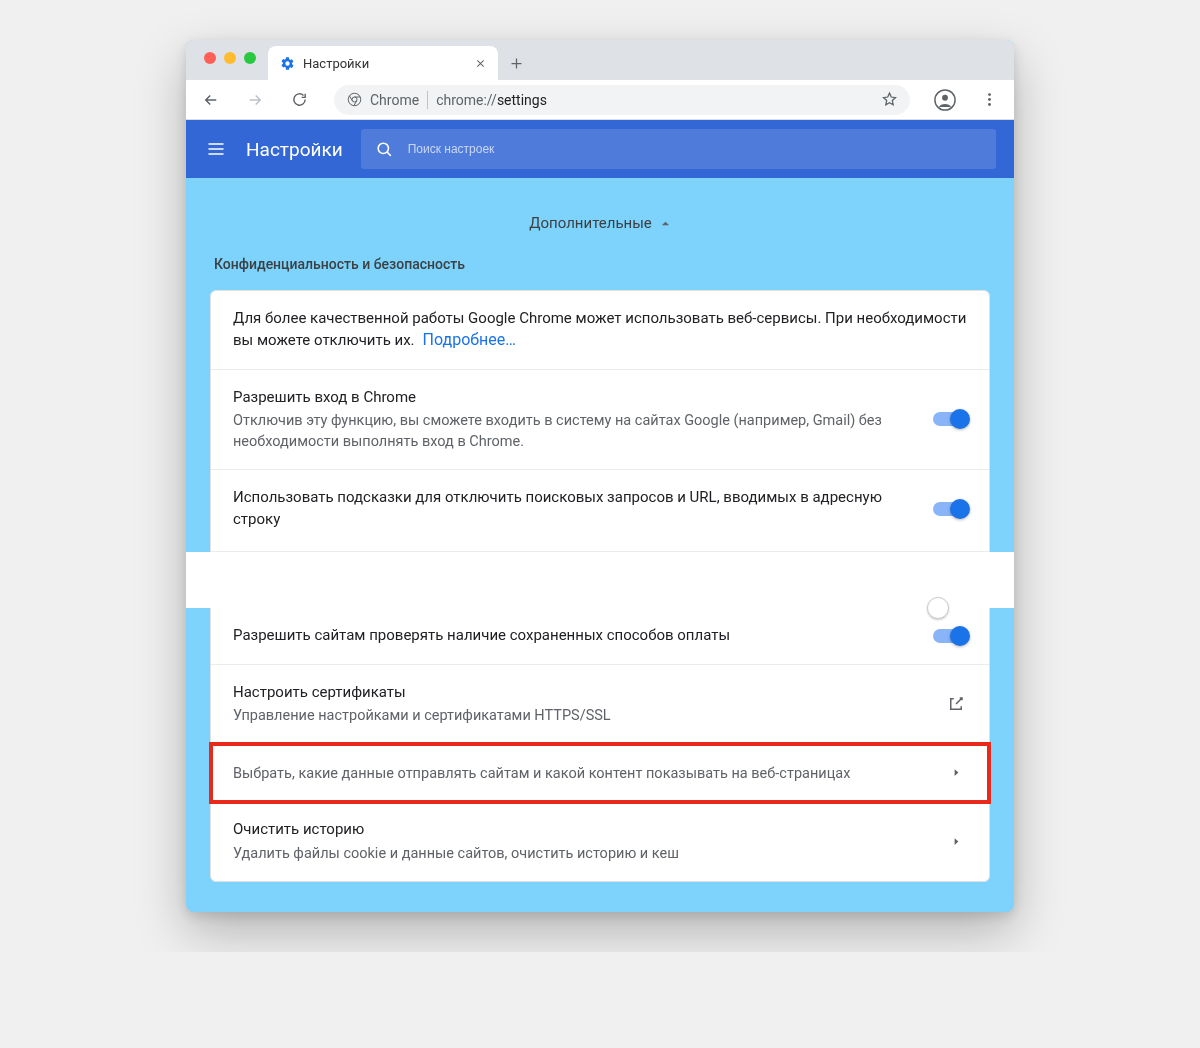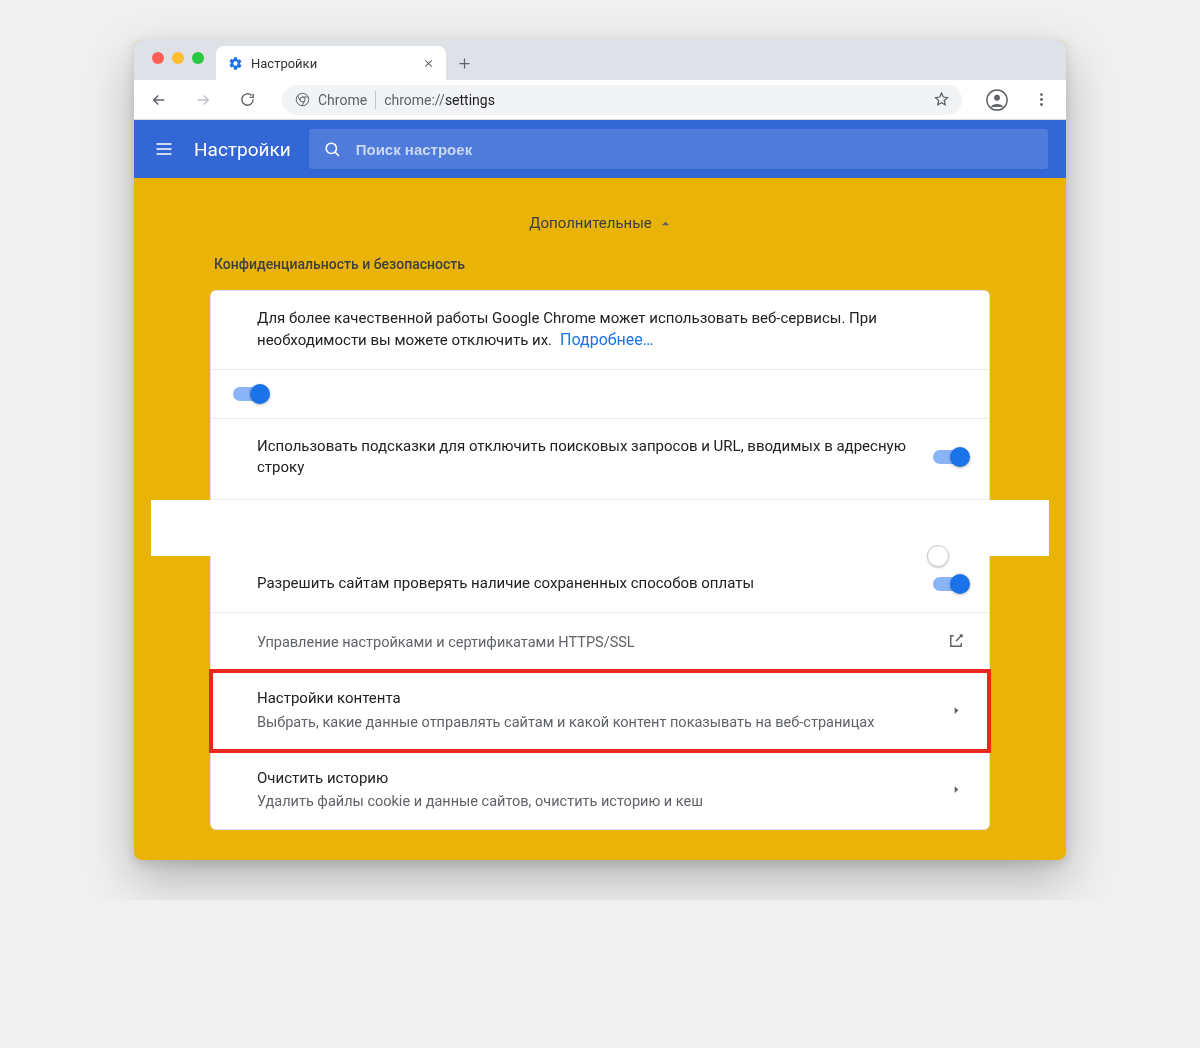--- a/index.html
+++ b/index.html
@@ -4,22 +4,22 @@
 <style>
   * { box-sizing: border-box; margin: 0; padding: 0; }
   body {
     background: #f0f0f0;
     font-family: -apple-system, BlinkMacSystemFont, "Segoe UI", Roboto, Arial, sans-serif;
     display: flex;
     justify-content: center;
     padding: 40px 20px;
   }
   .window {
-    width: 932px;
-    background: #eab308;
+    width: 828px;
+    background: #7dd3fc;
     border-radius: 8px;
     box-shadow: 0 20px 50px rgba(0,0,0,0.25), 0 4px 12px rgba(0,0,0,0.12);
     overflow: hidden;
     position: relative;
   }
   
   .tab-strip {
     height: 40px;
     background: #dee1e6;
     display: flex;
@@ -65,32 +65,32 @@
     height:58px; background:#3367d6; display:flex; align-items:center; padding:0 18px; gap:18px; color:#fff;
   }
   .hamburger { cursor:pointer; display:flex;align-items:center;justify-content:center;width:24px;height:24px;}
   .app-title { font-size:19px; font-weight:400; }
   .searchbox {
     flex:1; height:40px; background:rgba(255,255,255,0.14); border-radius:3px;
     display:flex; align-items:center; padding:0 14px; gap:14px; color:#dce6f8;
     font-size:15px;
   }
   .searchbox input {
-    background:transparent;border:none;outline:none;flex:1;color:#fff;font-size:15px;font-weight:bold;
+    background:transparent;border:none;outline:none;flex:1;color:#fff;font-size:12px;
   }
   .searchbox input::placeholder { color:#c9d7f5; }
   
   .content { padding: 26px 0 0 0; }
   .expand-row { display:flex;justify-content:center;align-items:center;gap:8px;font-size:15px;color:#3c4043;cursor:pointer;padding:10px 0 24px;}
   .section { width: 780px; margin: 0 auto 30px;}
   .section-title { font-size:14px;color:#3c4043;font-weight:500;margin:0 0 18px 4px;}
   .card { border:1px solid #e0e0e0; border-radius:6px; background:#fff; }
   .row { padding:17px 22px; border-bottom:1px solid #ebebeb; display:flex; align-items:center; gap:16px;}
   .row:last-child { border-bottom:none;gap:38px; }
-  .row-text { flex:1;margin-left:24px; }
+  .row-text { flex:1; }
   .row-title { font-size:15px; color:#202124; line-height:1.45;}
   .row-sub { font-size:14.5px; color:#5f6368; line-height:1.45; margin-top:2px;}
   .link { color:#1a73e8; cursor:pointer; }
   .toggle { position:relative;width:34px;height:14px;background:#8ab4f8;border-radius:7px;cursor:pointer;flex-shrink:0;}
   .toggle .knob { position:absolute;right:-3px;top:-3px;width:20px;height:20px;border-radius:50%;background:#1a73e8;box-shadow:0 1px 3px rgba(0,0,0,0.3);}
   .action-icon { color:#5f6368;width:22px;height:22px;display:flex;align-items:center;justify-content:center;flex-shrink:0;}
   .highlight { outline:4px solid #e8291c; outline-offset:-2px; position:relative; z-index:2;}
   
   .cutout { height:56px; background:#fff; position:absolute; left:-60px; right:-60px; box-shadow:none; }
   .cutout-wrap { position:relative; height:56px; z-index:5;}
@@ -212,20 +212,24 @@
       <div class="card">
 
         <div class="row">
           <div class="row-text">
             <span class="row-title">Для более качественной работы Google Chrome может использовать веб-сервисы. При необходимости вы можете отключить их.</span>
             <span>&nbsp;</span><span class="link">Подробнее…</span>
           </div>
         </div>
 
         <div class="row">
+          <div class="row-text">
+            <div class="row-title">Разрешить вход в Chrome</div>
+            <div class="row-sub">Отключив эту функцию, вы сможете входить в систему на сайтах Google (например, Gmail) без необходимости выполнять вход в Chrome.</div>
+          </div>
           <div class="toggle">
               <div class="knob"></div>
             </div>
         </div>
 
         <div class="row" style="position:relative;padding-bottom:20px;">
           <div class="row-text">
             <div class="row-title">Использовать подсказки для отключить поисковых запросов и URL, вводимых в адресную строку</div>
           </div>
           <div class="toggle">
@@ -242,32 +246,32 @@
           <div class="row-text">
             <div class="row-title">Разрешить сайтам проверять наличие сохраненных способов оплаты</div>
           </div>
           <div class="toggle">
               <div class="knob"></div>
             </div>
         </div>
 
         <div class="row">
           <div class="row-text">
+            <div class="row-title">Настроить сертификаты</div>
             <div class="row-sub">Управление настройками и сертификатами HTTPS/SSL</div>
           </div>
           <div class="action-icon">
             <svg width="18" height="18" viewBox="0 0 24 24" fill="none" stroke="currentColor" stroke-width="2">
                 <path d="M17 4 H20 V7 M20 4 L12 12 M9 5 H5 V19 H19 V15"></path>
               </svg>
           </div>
         </div>
 
         <div class="row highlight">
           <div class="row-text">
-            <div class="row-title">Настройки контента</div>
             <div class="row-sub">Выбрать, какие данные отправлять сайтам и какой контент показывать на веб-страницах</div>
           </div>
           <div class="action-icon">
             <svg width="9" height="13" viewBox="0 0 24 24" fill="#5f6368">
                 <path d="M7 3 L17 12 L7 21 Z"></path>
               </svg>
           </div>
         </div>
 
         <div class="row">

